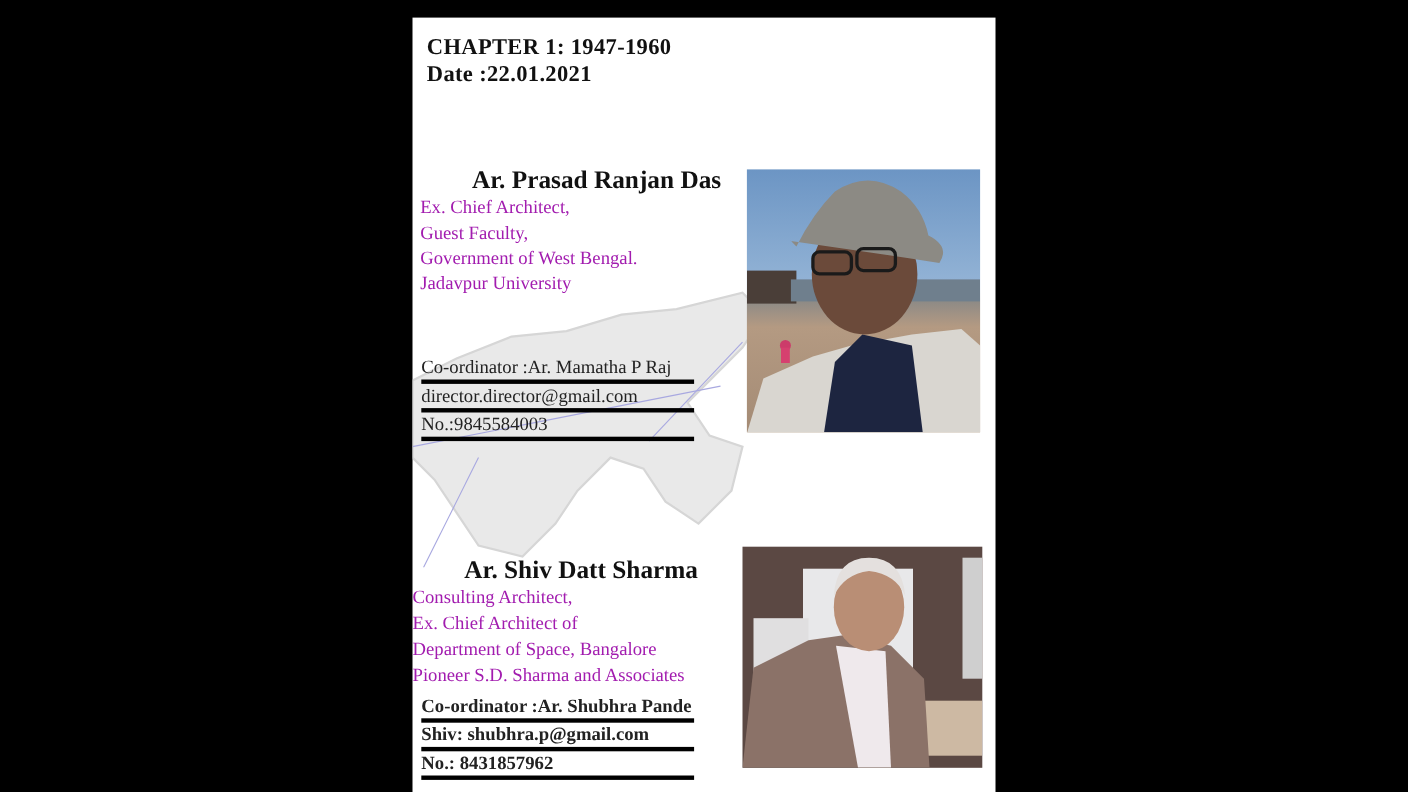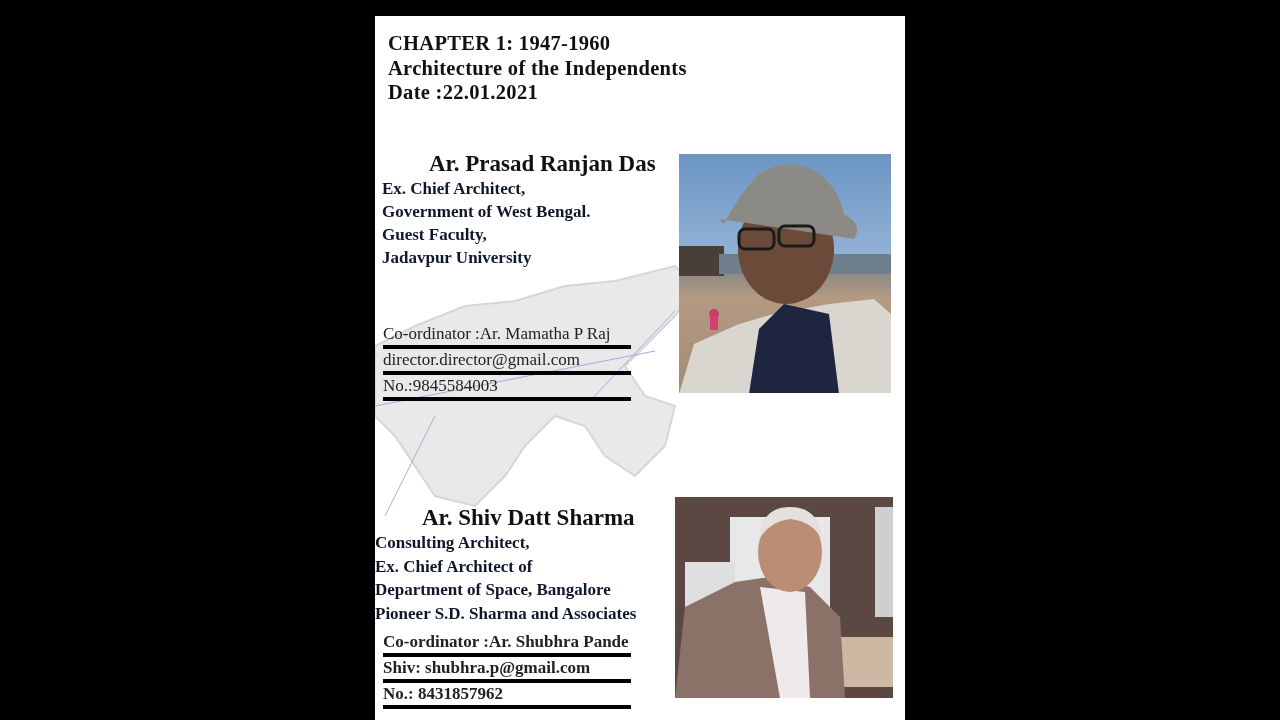--- a/index.html
+++ b/index.html
@@ -11,21 +11,21 @@
       position: absolute; left: 375px; top: 16px; width: 530px; height: 720px;
       background: #ffffff; overflow: hidden;
     }
     .map-bg {
       position: absolute; left: 0; top: 240px; width: 330px; height: 260px;
     }
     .header { position: absolute; left: 13px; top: 15px; color: #111; font-weight: bold; }
     .header div { font-size: 20.5px; line-height: 24.5px; letter-spacing: 0.3px; }
 
     .speaker-name { font-weight: bold; font-size: 23px; line-height: 26px; color: #111; margin-left: 47px; }
-    .speaker-line { font-weight: bold; font-size: 17px; line-height: 23px; color: #0f172a; }
+    .speaker-line { font-weight: normal; font-size: 17px; line-height: 23px; color: #a21caf; }
 
     .speaker1 { position: absolute; left: 7px; top: 135px; }
     .speaker2 { position: absolute; left: 0; top: 489px; }
     .speaker2 .speaker-line { line-height: 23.5px; }
 
     .coord {
       position: absolute; left: 8px; font-size: 17px; color: #222; width: 248px;
     }
     .coord div { border-bottom: 4px solid #000000; line-height: 21px; height: 22px; white-space: nowrap; }
     .coord1 { top: 307px; }
@@ -42,29 +42,28 @@
 
   <svg class="map-bg" viewBox="0 0 330 260">
     <path d="M0,90 L40,70 L90,50 L140,45 L190,30 L240,25 L300,10 L320,30 L300,60 L270,90 L250,110 L270,140 L300,150 L290,190 L260,220 L230,200 L210,170 L180,160 L150,190 L130,220 L100,250 L60,240 L40,210 L20,180 L0,160 Z" fill="#e9e9e9" stroke="#d6d6d6" stroke-width="2"></path>
     <line x1="0" y1="150" x2="280" y2="95" stroke="#a8a8e0" stroke-width="1"></line>
     <line x1="60" y1="160" x2="10" y2="260" stroke="#a8a8e0" stroke-width="1"></line>
     <line x1="300" y1="55" x2="215" y2="145" stroke="#a8a8e0" stroke-width="1"></line>
   </svg>
 
   <div class="header">
     <div>CHAPTER 1: 1947-1960</div>
-    <div>Architecture of the Independents</div>
     <div>Date :22.01.2021</div>
   </div>
 
   <div class="speaker1">
     <div class="speaker-name">Ar. Prasad Ranjan Das</div>
     <div class="speaker-line">Ex. Chief Architect,</div>
+    <div class="speaker-line">Guest Faculty,</div>
     <div class="speaker-line">Government of West Bengal.</div>
-    <div class="speaker-line">Guest Faculty,</div>
     <div class="speaker-line">Jadavpur University</div>
   </div>
 
   <div class="coord coord1">
     <div>Co-ordinator :Ar. Mamatha P Raj</div>
     <div>director.director@gmail.com</div>
     <div>No.:9845584003</div>
   </div>
 
   <div class="photo photo1">

